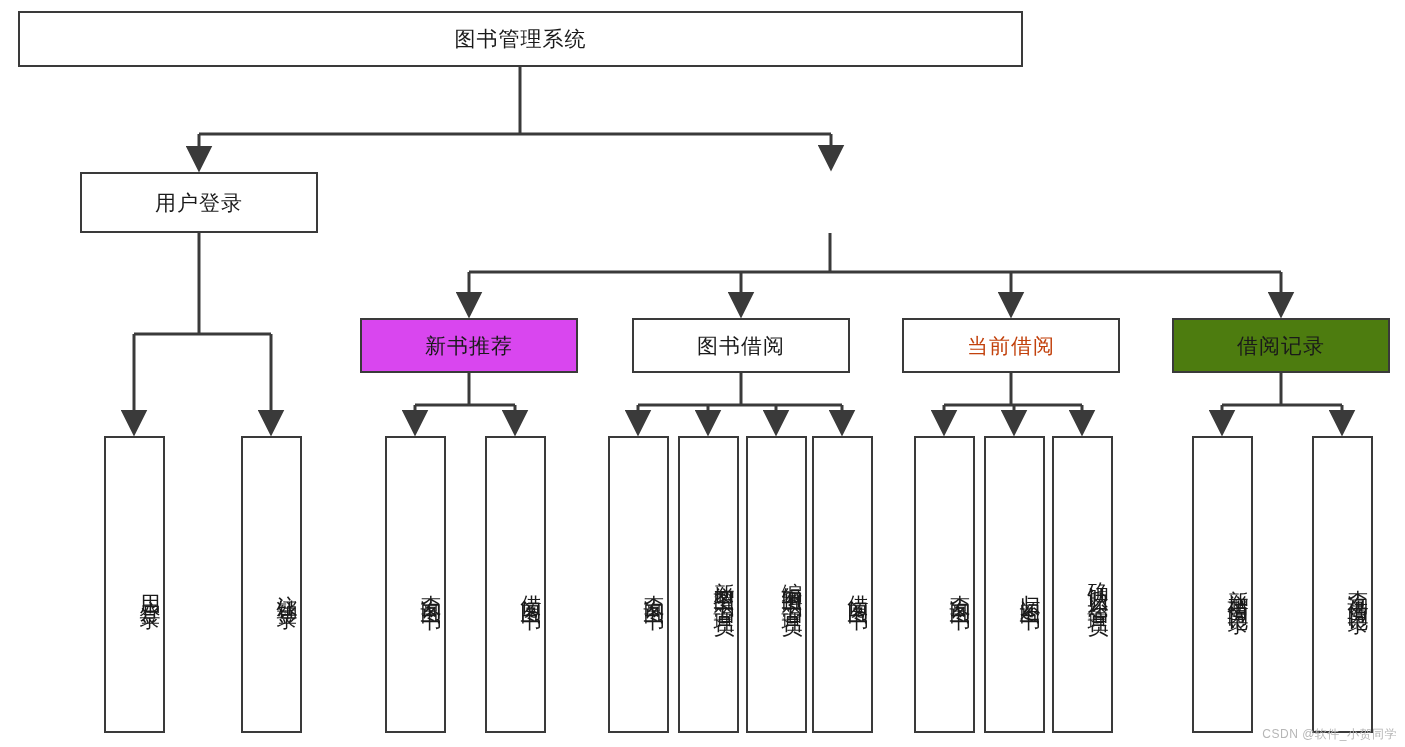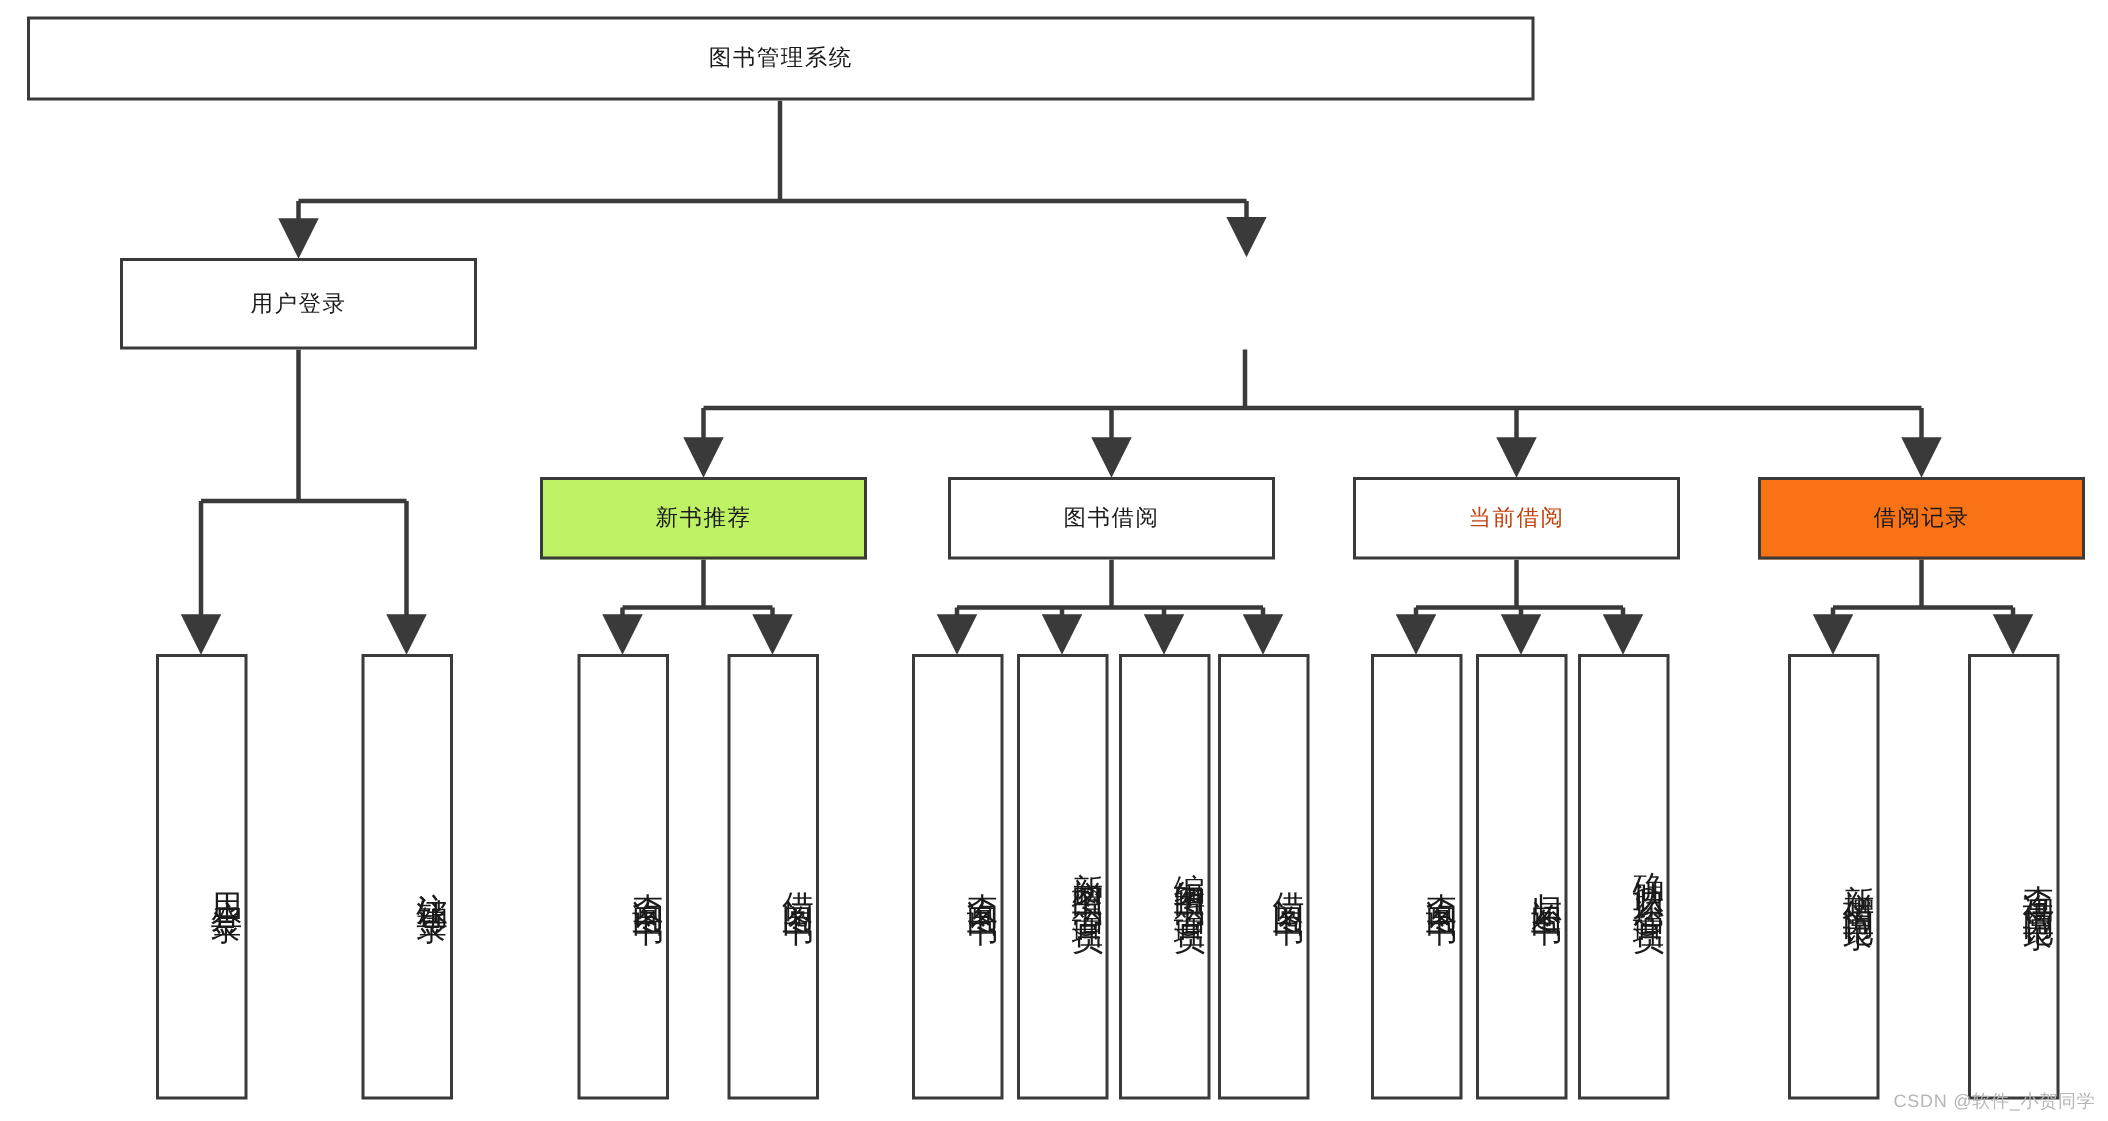--- a/index.html
+++ b/index.html
@@ -27,21 +27,21 @@
     position: absolute;
     box-sizing: border-box;
     border: 2px solid #3a3a3a;
     background: #ffffff;
     display: flex;
     align-items: center;
     justify-content: center;
     color: #1a1a1a;
   }
   .node.horiz {
-    font-size: 15px;
+    font-size: 21px;
     letter-spacing: 1px;
     line-height: 1.2;
   }
   .node.vert {
     writing-mode: vertical-rl;
     text-orientation: upright;
     font-size: 21px;
     letter-spacing: 5px;
     padding-top: 6px;
     align-items: flex-start;
@@ -117,24 +117,24 @@
       <path d="M 1222 405 L 1342 405"></path>
       <path d="M 1222 405 L 1222 432" marker-end="url(#arrow)"></path>
       <path d="M 1342 405 L 1342 432" marker-end="url(#arrow)"></path>
     </g>
   </svg>
 
   <div class="node horiz" style="left: 18px; top: 11px; width: 1005px; height: 56px; border-color: rgb(58, 58, 58); background: rgb(255, 255, 255); color: rgb(26, 26, 26);">图书管理系统</div>
 
   <div class="node horiz" style="left: 80px; top: 172px; width: 238px; height: 61px; border-color: rgb(58, 58, 58); background: rgb(255, 255, 255); color: rgb(26, 26, 26);">用户登录</div>
 
-  <div class="node horiz" style="left: 360px; top: 318px; width: 218px; height: 55px; border-color: rgb(58, 58, 58); background: #bef264; color: rgb(26, 26, 26);">新书推荐</div>
+  <div class="node horiz" style="left: 360px; top: 318px; width: 218px; height: 55px; border-color: rgb(58, 58, 58); background: #d946ef; color: rgb(26, 26, 26);">新书推荐</div>
   <div class="node horiz" style="left: 632px; top: 318px; width: 218px; height: 55px; border-color: rgb(58, 58, 58); background: rgb(255, 255, 255); color: rgb(26, 26, 26);">图书借阅</div>
   <div class="node horiz" style="left: 902px; top: 318px; width: 218px; height: 55px; border-color: rgb(58, 58, 58); background: rgb(255, 255, 255); color: #c2410c;">当前借阅</div>
-  <div class="node horiz" style="left: 1172px; top: 318px; width: 218px; height: 55px; border-color: rgb(58, 58, 58); background: #f97316; color: rgb(26, 26, 26);">借阅记录</div>
+  <div class="node horiz" style="left: 1172px; top: 318px; width: 218px; height: 55px; border-color: rgb(58, 58, 58); background: #4d7c0f; color: rgb(26, 26, 26);">借阅记录</div>
 
   <div class="node vert" style="left: 104px; top: 436px; width: 61px; height: 297px; border-color: rgb(58, 58, 58); background: rgb(255, 255, 255); color: rgb(26, 26, 26);">
     <span class="vtext">用户登录</span>
   </div>
   <div class="node vert" style="left: 241px; top: 436px; width: 61px; height: 297px; border-color: rgb(58, 58, 58); background: rgb(255, 255, 255); color: rgb(26, 26, 26);">
     <span class="vtext">注销登录</span>
   </div>
   <div class="node vert" style="left: 385px; top: 436px; width: 61px; height: 297px; border-color: rgb(58, 58, 58); background: rgb(255, 255, 255); color: rgb(26, 26, 26);">
     <span class="vtext">查询图书</span>
   </div>

